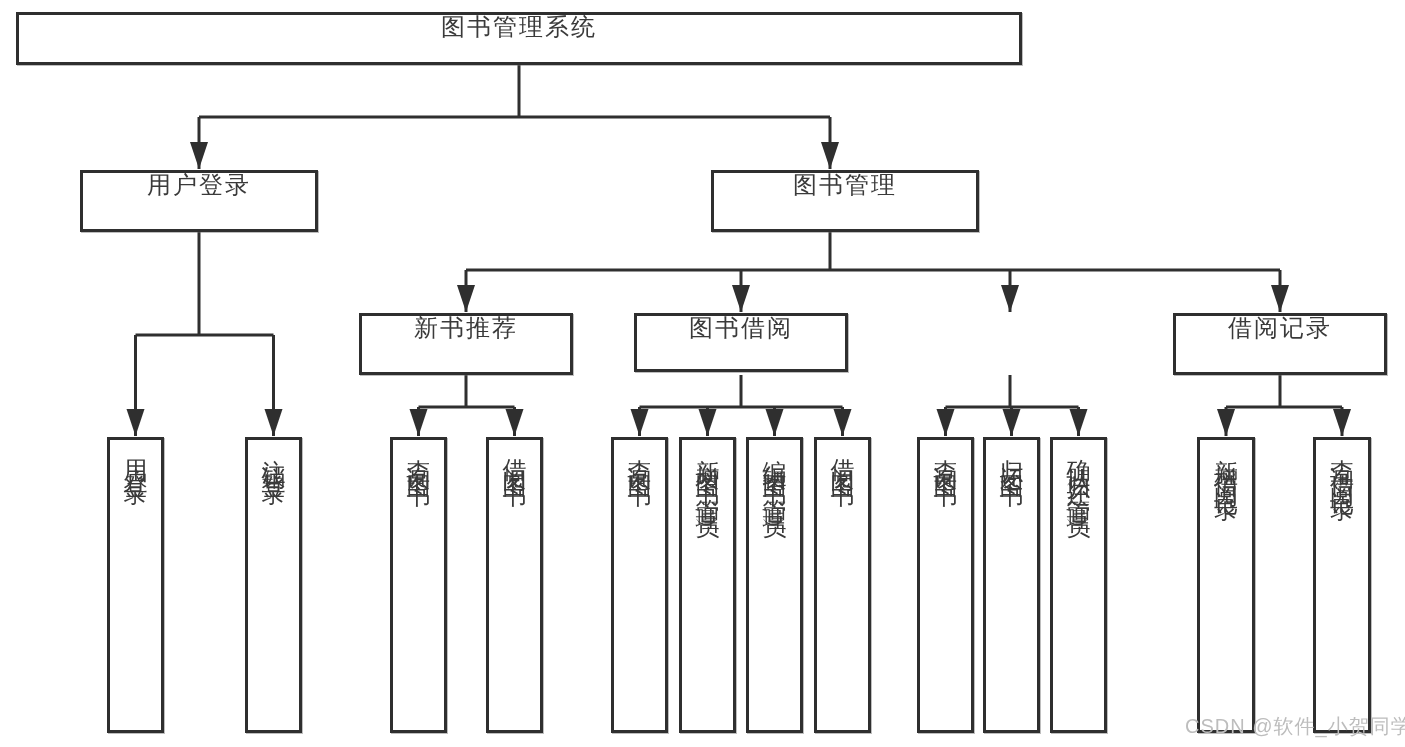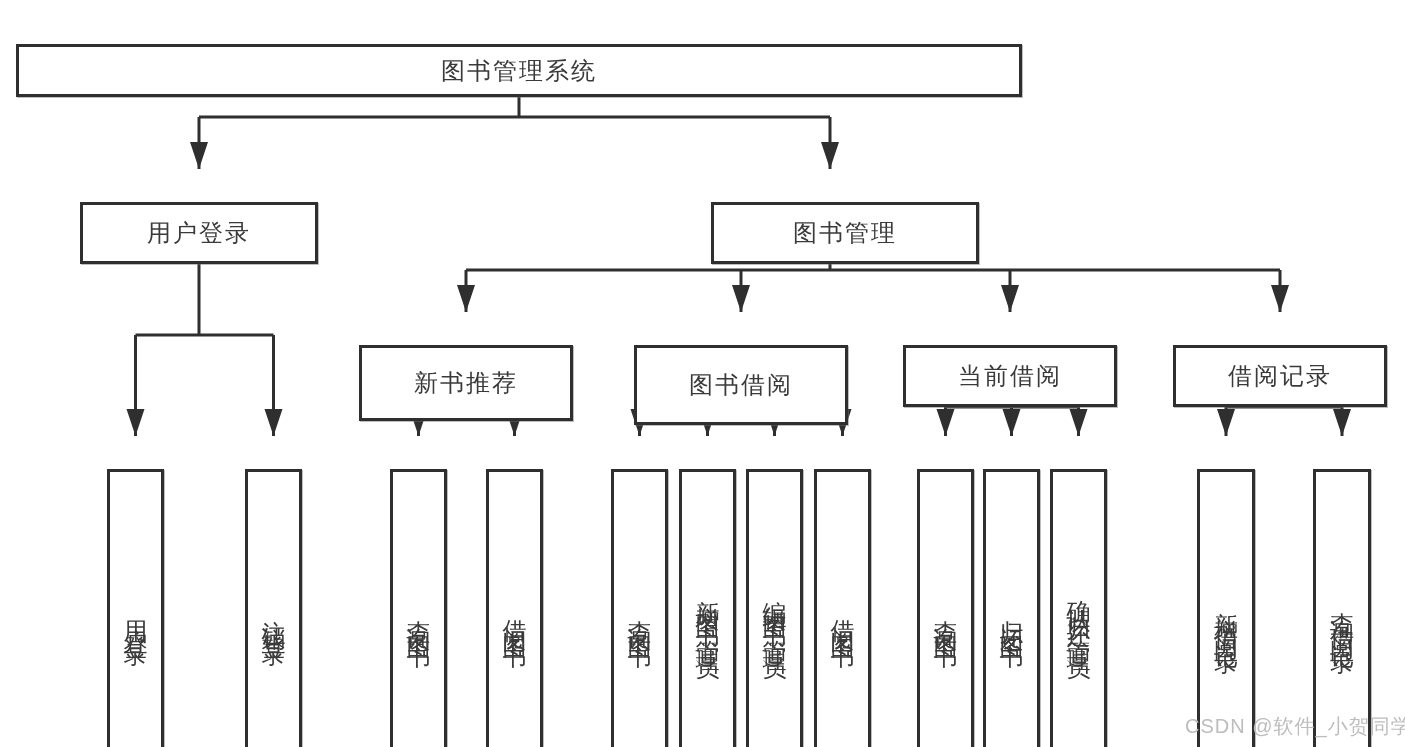--- a/index.html
+++ b/index.html
@@ -12,24 +12,23 @@
     position:relative;width:1405px;height:747px;
     background:var(--background,#fff);overflow:hidden;
   }
   svg.wires{position:absolute;left:0;top:0;width:1405px;height:747px;}
   .wire{stroke:var(--line,#2f2f2f);stroke-width:3;fill:none;}
   .arrowhead{fill:var(--line,#2f2f2f);}
   .box,.vbox{
     position:absolute;box-sizing:border-box;
     border:3px solid var(--border,#2f2f2f);
     background:var(--background,#fff);
-    display:flex;align-items:center;justify-content:center;
+    display:flex;justify-content:center;
     color:var(--text,#3a3a3a);
     box-shadow:1px 1px 0 rgba(110,110,110,.45);
-    margin-top:32px;
   }
   .box .label{
     font-size:24px;letter-spacing:2px;white-space:nowrap;line-height:1;
   }
   .vbox .label{
     writing-mode:vertical-rl;
     font-size:24px;letter-spacing:8px;line-height:1;white-space:nowrap;
   }
   .watermark{
     position:absolute;left:1185px;top:713px;
@@ -101,28 +100,25 @@
     <span class="label">图书管理系统</span>
   </div>
 
   <div class="box" style="left:80px;top:170px;width:238px;height:62px">
     <span class="label">用户登录</span>
   </div>
   <div class="box" style="left:711px;top:170px;width:268px;height:62px">
     <span class="label">图书管理</span>
   </div>
 
-  <div class="box" style="left:359px;top:313px;width:214px;height:76px">
+  <div class="box" style="left:359px;top:313px;width:214px;height:62px">
     <span class="label">新书推荐</span>
   </div>
-  <div class="box" style="left:634px;top:313px;width:214px;height:80px">
+  <div class="box" style="left:634px;top:313px;width:214px;height:59px">
     <span class="label">图书借阅</span>
-  </div>
-  <div class="box" style="left:903px;top:313px;width:214px;height:62px">
-    <span class="label">当前借阅</span>
   </div>
   <div class="box" style="left:1173px;top:313px;width:214px;height:62px">
     <span class="label">借阅记录</span>
   </div>
 
   <div class="vbox" style="left:107px;top:437px;width:57px;height:296px">
     <span class="label">用户登录</span>
   </div>
   <div class="vbox" style="left:245px;top:437px;width:57px;height:296px">
     <span class="label">注销登录</span>

